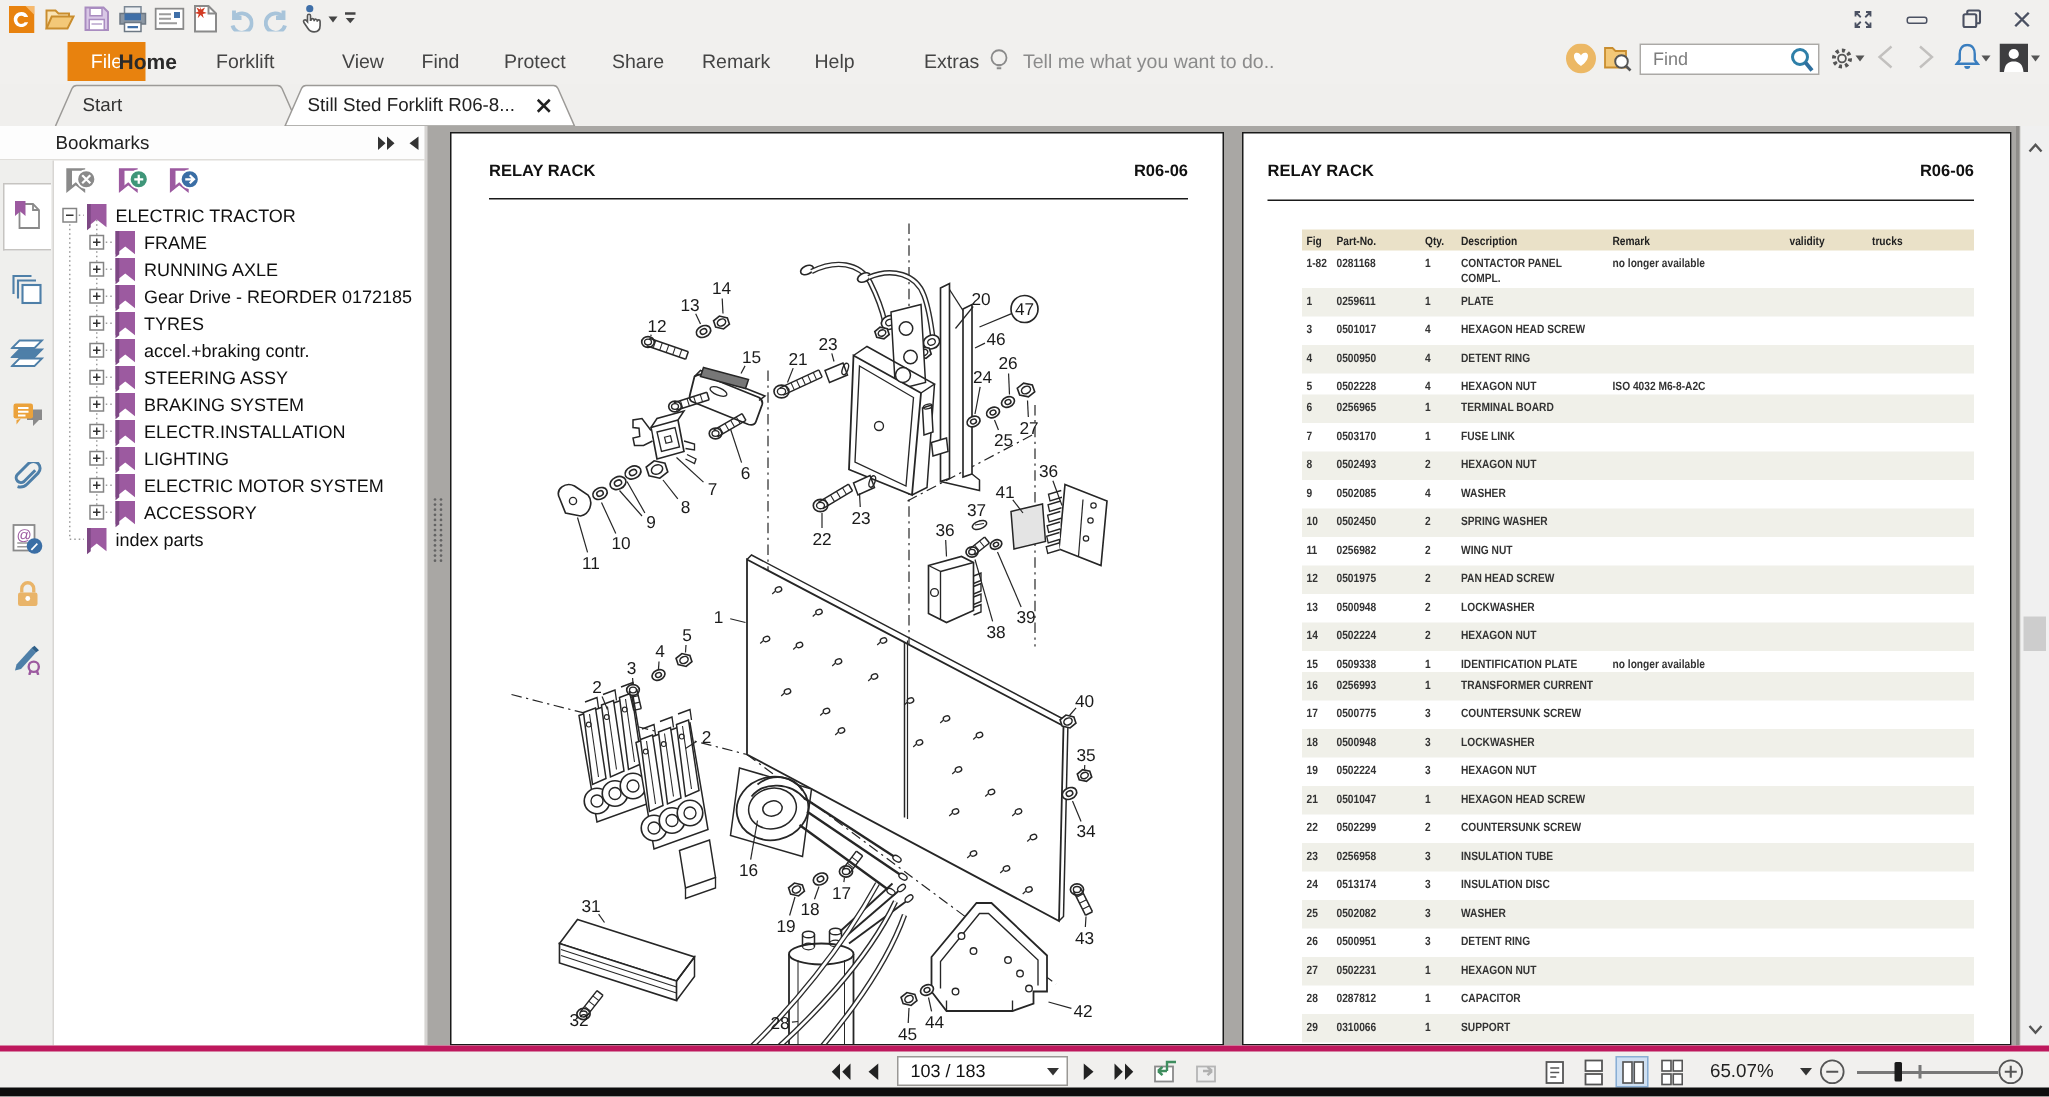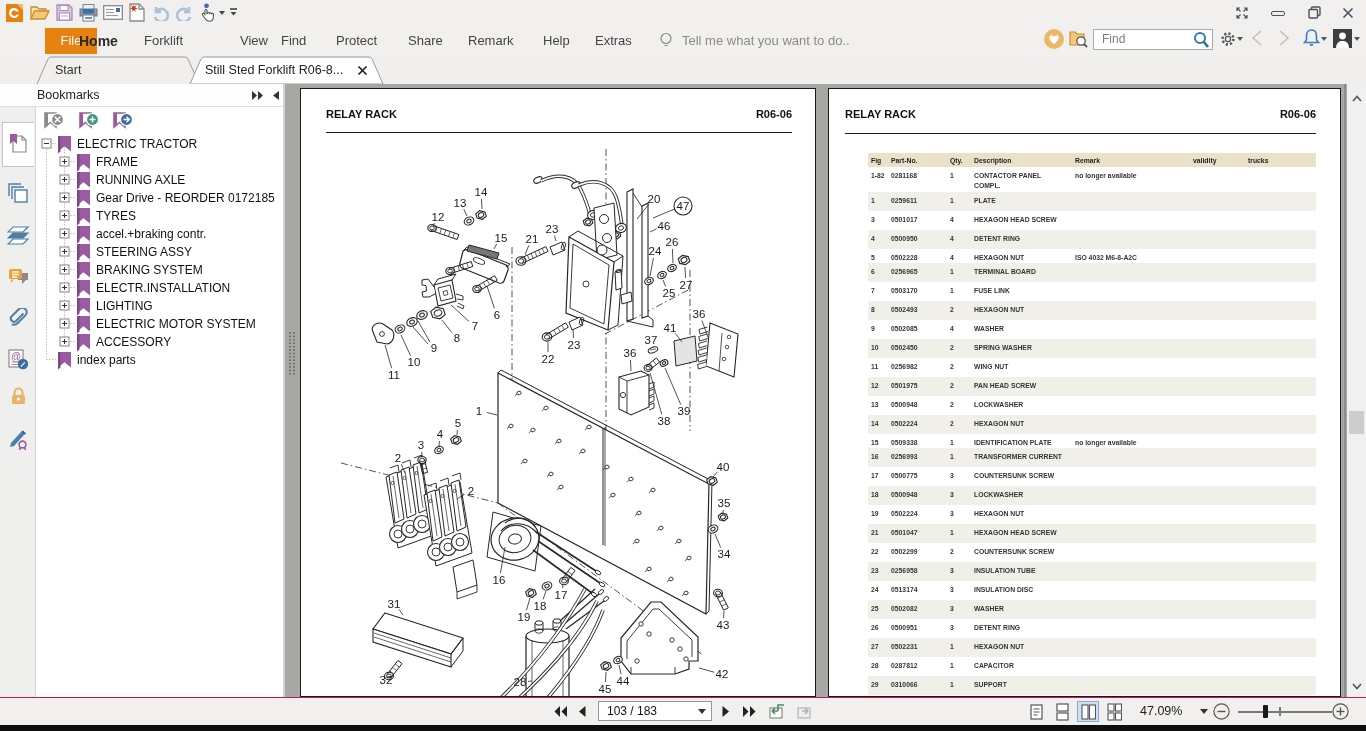--- a/index.html
+++ b/index.html
@@ -67,27 +67,27 @@
 <rect x="1" y="3.5" width="8.5" height="8.5" rx="1" fill="#f1f0ee"></rect>
     </svg>
 <svg class="abs" style="left:1342px;top:7px" width="12" height="12" viewBox="0 0 12 12" stroke="#4b5162" stroke-width="1.6" fill="none">
 <path d="M1.5 1.5 L10.5 10.5 M10.5 1.5 L1.5 10.5"></path>
     </svg>
 </div>
 <div class="abs" style="left:0;top:26px;width:1366px;height:30px;background:#f1f0ee;">
 <div class="abs" style="left:13px;top:2px;width:52px;height:26px;background:#e8820e;color:#fff;font-size:13px;text-align:center;line-height:26px;margin-left:32px;">File</div>
 <div class="abs" style="left:79px;top:7px;font-size:14px;font-weight:bold;color:#2a2a2a;">Home</div>
 <div class="abs" style="left:144px;top:7px;font-size:13px;color:#444;">Forklift</div>
-<div class="abs" style="left:240px;top:7px;font-size:13px;color:#444;">View</div>
+<div class="abs" style="left:228px;top:7px;font-size:13px;color:#444;">View</div>
 <div class="abs" style="left:281px;top:7px;font-size:13px;color:#444;">Find</div>
 <div class="abs" style="left:336px;top:7px;font-size:13px;color:#444;">Protect</div>
 <div class="abs" style="left:408px;top:7px;font-size:13px;color:#444;">Share</div>
 <div class="abs" style="left:468px;top:7px;font-size:13px;color:#444;">Remark</div>
 <div class="abs" style="left:543px;top:7px;font-size:13px;color:#444;">Help</div>
-<div class="abs" style="left:595px;top:7px;font-size:13px;color:#444;">Extras</div>
+<div class="abs" style="left:616px;top:7px;font-size:13px;color:#444;">Extras</div>
 <svg class="abs" style="left:659px;top:6px" width="14" height="18" viewBox="0 0 14 18" fill="none" stroke="#8a8a8a" stroke-width="1.2">
 <circle cx="7" cy="6.5" r="5"></circle>
       <path d="M5.5 11.5 h3 M5.5 13.5 h3"></path>
     </svg>
 <div class="abs" style="left:682px;top:7px;font-size:13px;color:#8b8b8b;">Tell me what you want to do..</div>
 <svg class="abs" style="left:1044px;top:3px" width="20" height="20" viewBox="0 0 20 20">
 <circle cx="10" cy="10" r="10" fill="#ecb865"></circle>
 <path d="M10 15 C4 11 4.6 6.2 7.2 6.2 C8.8 6.2 9.6 7.3 10 8 C10.4 7.3 11.2 6.2 12.8 6.2 C15.4 6.2 16 11 10 15 Z" fill="#fff"></path>
     </svg>
 <svg class="abs" style="left:1069px;top:4px" width="19" height="18" viewBox="0 0 19 18">
@@ -906,21 +906,21 @@
 <div class="abs" style="left:1344px;top:84px;width:2px;height:613px;background:#8f8d8a;"></div>
 <div class="abs" style="left:283px;top:84px;width:1.5px;height:613px;background:#d6d4d2;"></div>
 <div class="abs" style="left:1347px;top:84px;width:19px;height:613px;background:#f0f0f0;"></div>
 <svg class="abs" style="left:1352px;top:95px" width="10" height="7" viewBox="0 0 10 7">
     <path d="M1 6 L5 1.5 L9 6" fill="none" stroke="#555" stroke-width="1.6"></path>
   </svg>
 <svg class="abs" style="left:1352px;top:683px" width="10" height="7" viewBox="0 0 10 7">
     <path d="M1 1 L5 5.5 L9 1" fill="none" stroke="#555" stroke-width="1.6"></path>
   </svg>
 <div class="abs" style="left:1349px;top:411px;width:15px;height:23px;background:#cdcdcd;"></div>
-<div class="abs" style="left:0;top:697px;width:1366px;height:28px;background:#f1f0ee;border-top:1px solid #be185d;">
+<div class="abs" style="left:0;top:697px;width:1366px;height:28px;background:#f1f0ee;border-top:4px solid #be185d;">
 <svg class="abs" style="left:553px;top:7px" width="15" height="13" viewBox="0 0 15 13">
 <path d="M7 1 L1.5 6.5 L7 12 Z" fill="#222"></path>
       <path d="M14 1 L8.5 6.5 L14 12 Z" fill="#222"></path>
     </svg>
 <svg class="abs" style="left:577px;top:7px" width="10" height="13" viewBox="0 0 10 13">
       <path d="M8.5 1 L2 6.5 L8.5 12 Z" fill="#222"></path>
     </svg>
 <div class="abs" style="left:598px;top:3px;width:114px;height:20px;background:#fff;border:1px solid #9a9895;"></div>
 <div class="abs" style="left:607px;top:6px;font-size:12px;color:#111;">103 / 183</div>
 <div class="abs" style="left:698px;top:11px;width:0;height:0;border-left:4px solid transparent;border-right:4px solid transparent;border-top:5px solid #333;"></div>
@@ -955,21 +955,21 @@
       <rect x="1" y="1" width="6" height="14" fill="#fff" stroke="#555" stroke-width="1.1"></rect>
       <rect x="8.5" y="1" width="6" height="14" fill="#fff" stroke="#555" stroke-width="1.1"></rect>
     </svg>
 <div class="abs" style="left:1103px;top:3px;width:22px;height:21px;"></div>
     <svg class="abs" style="left:1107px;top:5px" width="15" height="18" viewBox="0 0 15 18">
       <rect x="1" y="1" width="6" height="7" fill="#fff" stroke="#555" stroke-width="1.1"></rect>
       <rect x="8.5" y="1" width="6" height="7" fill="#fff" stroke="#555" stroke-width="1.1"></rect>
       <rect x="1" y="10" width="6" height="7" fill="#fff" stroke="#555" stroke-width="1.1"></rect>
       <rect x="8.5" y="10" width="6" height="7" fill="#fff" stroke="#555" stroke-width="1.1"></rect>
     </svg>
-<div class="abs" style="left:1140px;top:6px;font-size:12.5px;color:#222;">47.09%</div>
+<div class="abs" style="left:1140px;top:6px;font-size:12.5px;color:#222;">65.07%</div>
 <div class="abs" style="left:1200px;top:11px;width:0;height:0;border-left:4px solid transparent;border-right:4px solid transparent;border-top:5px solid #333;"></div>
 <svg class="abs" style="left:1213px;top:5px" width="17" height="17" viewBox="0 0 17 17">
       <circle cx="8.5" cy="8.5" r="7.6" fill="none" stroke="#555" stroke-width="1.2"></circle>
       <line x1="4.5" y1="8.5" x2="12.5" y2="8.5" stroke="#555" stroke-width="1.4"></line>
     </svg>
 <div class="abs" style="left:1238px;top:13px;width:94px;height:1.5px;background:#777;"></div>
 <div class="abs" style="left:1279px;top:9px;width:1.5px;height:9px;background:#777;"></div>
 <div class="abs" style="left:1263px;top:7px;width:5px;height:13px;background:#1a1a1a;border-radius:1px;"></div>
 <svg class="abs" style="left:1332px;top:5px" width="17" height="17" viewBox="0 0 17 17">
       <circle cx="8.5" cy="8.5" r="7.6" fill="none" stroke="#555" stroke-width="1.2"></circle>

